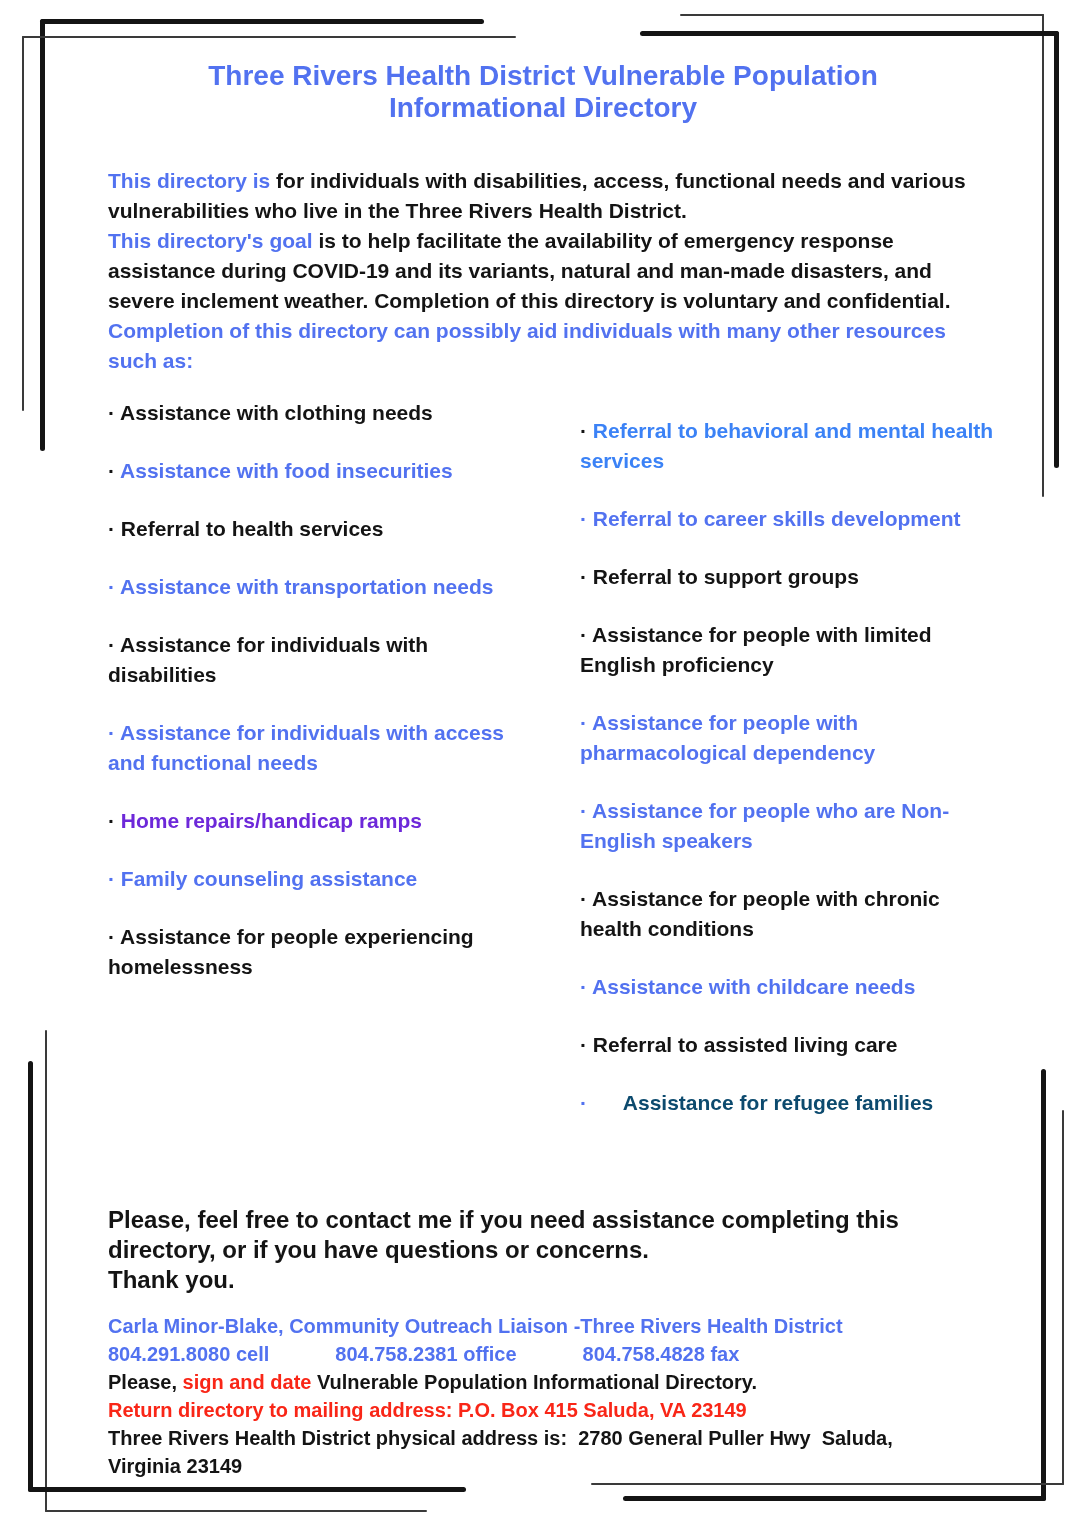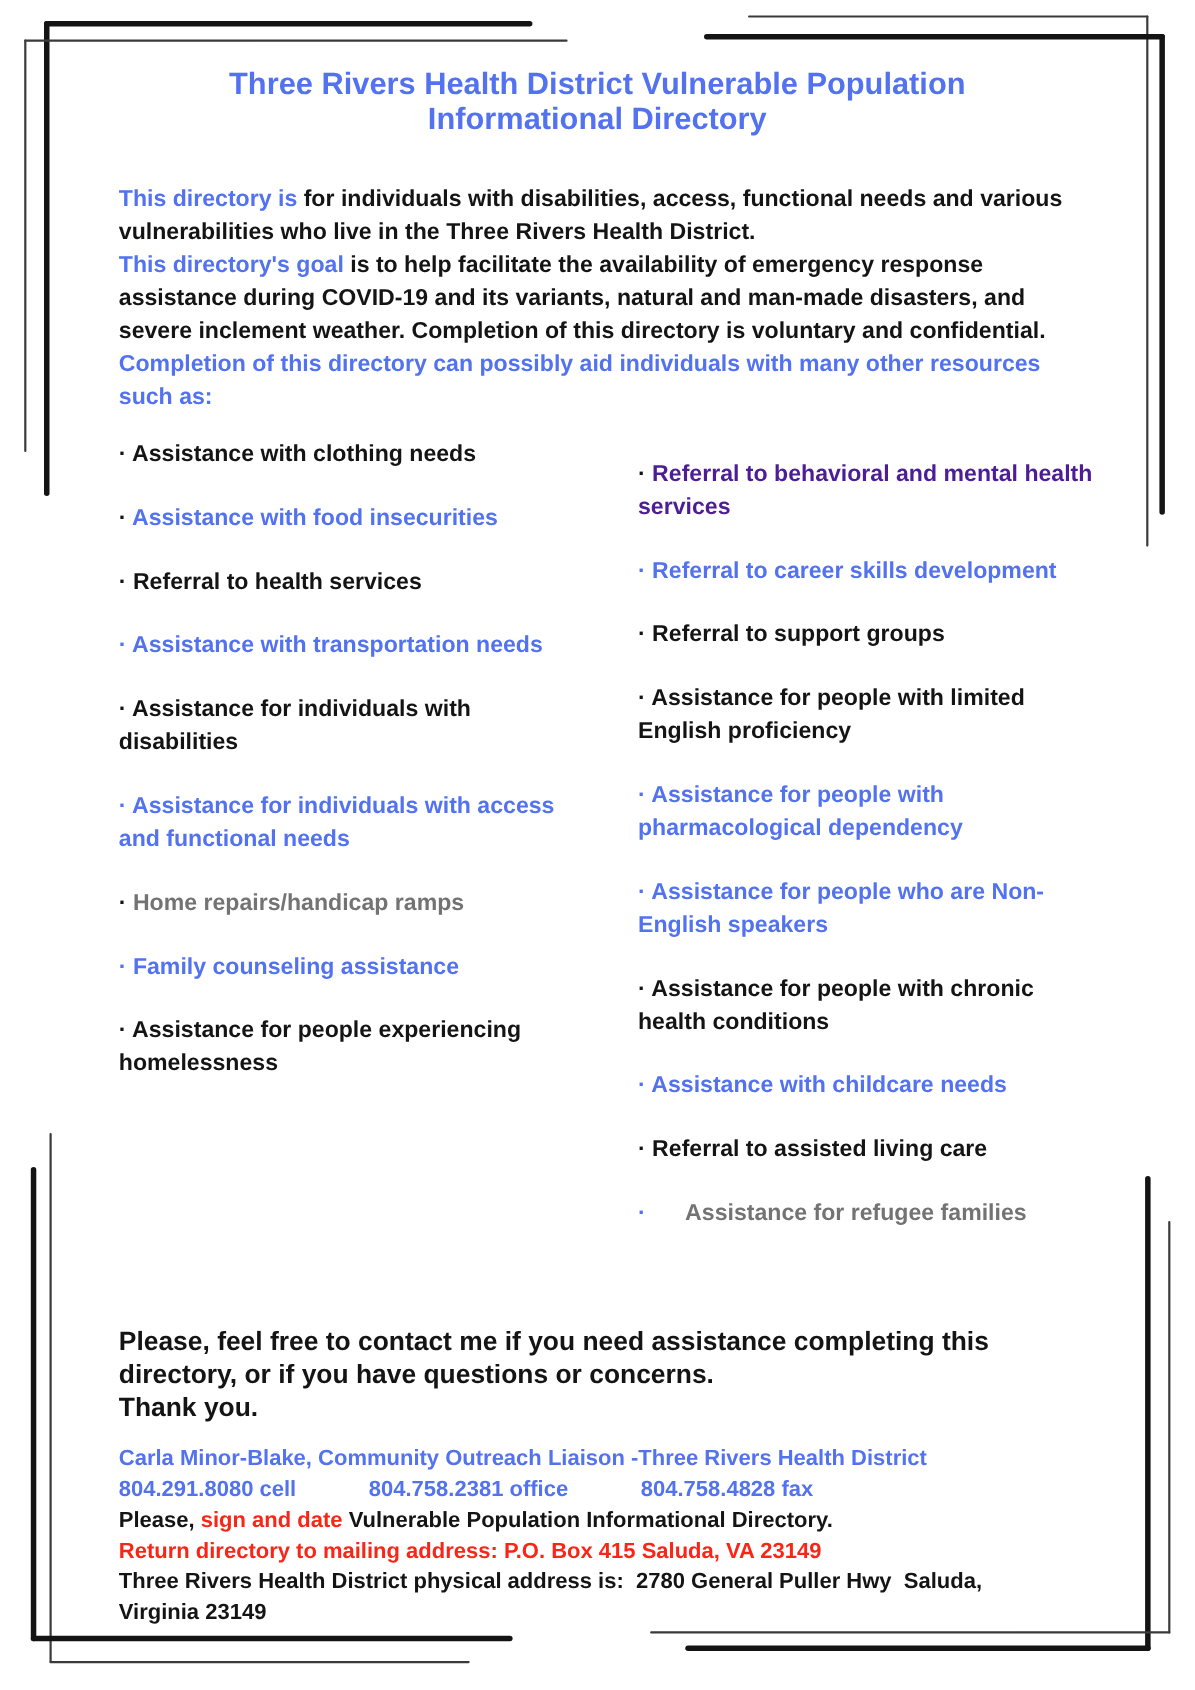--- a/index.html
+++ b/index.html
@@ -83,35 +83,35 @@
 <p class="intro"><span style="color: rgb(82, 114, 240);">This directory is </span><span style="color: rgb(20, 20, 20);">for individuals with disabilities, access, functional needs and various vulnerabilities who live in the Three Rivers Health District.</span><br><span style="color: rgb(82, 114, 240);">This directory's goal</span><span style="color: rgb(20, 20, 20);"> is to help facilitate the availability of emergency response assistance during COVID-19 and its variants, natural and man-made disasters, and severe inclement weather. Completion of this directory is voluntary and confidential. </span><span style="color: rgb(82, 114, 240);">Completion of this directory can possibly aid individuals with many other resources such as:</span></p>
 
 <div class="columns">
   <div class="col col-left">
       <div class="bullet-item"><span style="color: rgb(20, 20, 20);">· </span><span style="color: rgb(20, 20, 20);">Assistance with clothing needs</span></div>
       <div class="bullet-item"><span style="color: rgb(20, 20, 20);">· </span><span style="color: rgb(82, 114, 240);">Assistance with food insecurities</span></div>
       <div class="bullet-item"><span style="color: rgb(20, 20, 20);">· </span><span style="color: rgb(20, 20, 20);">Referral to health services</span></div>
       <div class="bullet-item"><span style="color: rgb(82, 114, 240);">· </span><span style="color: rgb(82, 114, 240);">Assistance with transportation needs</span></div>
       <div class="bullet-item"><span style="color: rgb(20, 20, 20);">· </span><span style="color: rgb(20, 20, 20);">Assistance for individuals with disabilities</span></div>
       <div class="bullet-item"><span style="color: rgb(82, 114, 240);">· </span><span style="color: rgb(82, 114, 240);">Assistance for individuals with access and functional needs</span></div>
-      <div class="bullet-item"><span style="color: rgb(20, 20, 20);">· </span><span style="color: #737373;">Home repairs/handicap ramps</span></div>
+      <div class="bullet-item"><span style="color: rgb(20, 20, 20);">· </span><span style="color: #6d28d9;">Home repairs/handicap ramps</span></div>
       <div class="bullet-item"><span style="color: rgb(82, 114, 240);">· </span><span style="color: rgb(82, 114, 240);">Family counseling assistance</span></div>
       <div class="bullet-item"><span style="color: rgb(20, 20, 20);">· </span><span style="color: rgb(20, 20, 20);">Assistance for people experiencing homelessness</span></div>
     </div>
   <div class="col col-right">
-      <div class="bullet-item"><span style="color: rgb(20, 20, 20);">· </span><span style="color: #4c1d95;">Referral to behavioral and mental health services</span></div>
+      <div class="bullet-item"><span style="color: rgb(20, 20, 20);">· </span><span style="color: #3b82f6;">Referral to behavioral and mental health services</span></div>
       <div class="bullet-item"><span style="color: rgb(82, 114, 240);">· </span><span style="color: rgb(82, 114, 240);">Referral to career skills development</span></div>
       <div class="bullet-item"><span style="color: rgb(20, 20, 20);">· </span><span style="color: rgb(20, 20, 20);">Referral to support groups</span></div>
       <div class="bullet-item"><span style="color: rgb(20, 20, 20);">· </span><span style="color: rgb(20, 20, 20);">Assistance for people with limited English proficiency</span></div>
       <div class="bullet-item"><span style="color: rgb(82, 114, 240);">· </span><span style="color: rgb(82, 114, 240);">Assistance for people with pharmacological dependency</span></div>
       <div class="bullet-item"><span style="color: rgb(82, 114, 240);">· </span><span style="color: rgb(82, 114, 240);">Assistance for people who are Non-English speakers</span></div>
       <div class="bullet-item"><span style="color: rgb(20, 20, 20);">· </span><span style="color: rgb(20, 20, 20);">Assistance for people with chronic health conditions</span></div>
       <div class="bullet-item"><span style="color: rgb(82, 114, 240);">· </span><span style="color: rgb(82, 114, 240);">Assistance with childcare needs</span></div>
       <div class="bullet-item"><span style="color: rgb(20, 20, 20);">· </span><span style="color: rgb(20, 20, 20);">Referral to assisted living care</span></div>
-      <div class="bullet-item"><span style="color: rgb(82, 114, 240);">· </span><span style="color: #737373; margin-left: 30px;">Assistance for refugee families</span></div>
+      <div class="bullet-item"><span style="color: rgb(82, 114, 240);">· </span><span style="color: #0c4a6e; margin-left: 30px;">Assistance for refugee families</span></div>
     </div>
 </div>
 
 <p class="closing"><span style="color: rgb(20, 20, 20);">Please, feel free to contact me if you need assistance completing this directory, or if you have questions or concerns.</span><br><span style="color: rgb(20, 20, 20);">Thank you.</span></p>
 
 <div class="contact">
   <div class="contact-name">Carla Minor-Blake, Community Outreach Liaison -Three Rivers Health District</div>
   <div class="phone-line" id="phone-line"><span class="phone-entry">804.291.8080 cell</span><span class="phone-entry">804.758.2381 office</span><span class="phone-entry">804.758.4828 fax</span></div>
   <div class="sign-line pre"><span style="color: rgb(20, 20, 20);">Please, </span><span style="color: rgb(249, 38, 23);">sign and date</span><span style="color: rgb(20, 20, 20);"> Vulnerable Population Informational Directory.</span></div>
   <div class="return-line">Return directory to mailing address: P.O. Box 415 Saluda, VA 23149</div>

